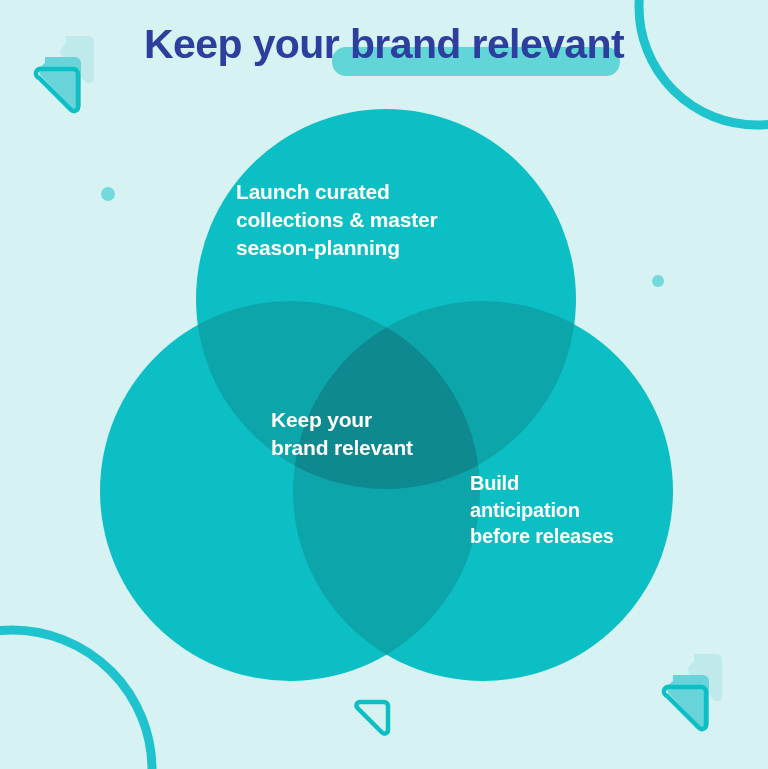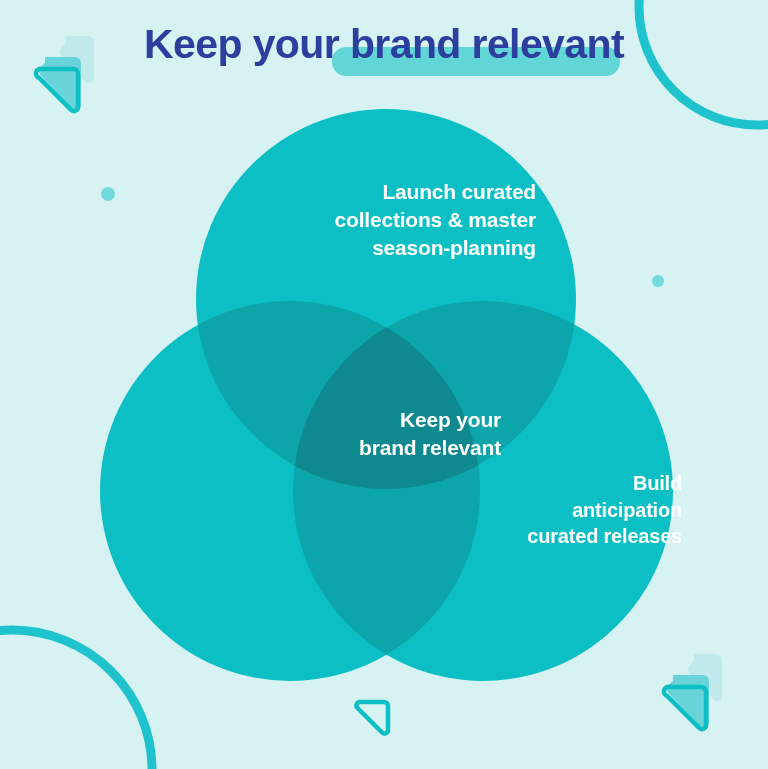--- a/index.html
+++ b/index.html
@@ -32,21 +32,21 @@
     width:288px;height:29px;
     background:#62d6d6;
     border-radius:14px;
     z-index:-1;
   }
   .title .t1,.title .t2{position:relative;z-index:2;}
 
   .venn-label{
     position:absolute;z-index:6;
     color:#ffffff;font-weight:bold;
-    text-align:right;line-height:1.33;
+    text-align:left;line-height:1.33;
     white-space:pre-line;
     pointer-events:none;
   }
   #label-top{left:236px;top:178px;width:300px;font-size:21px;letter-spacing:-0.2px;}
   #label-center{left:271px;top:406px;width:230px;font-size:21px;letter-spacing:-0.2px;}
   #label-left{left:78px;top:470px;width:224px;font-size:20px;letter-spacing:-0.2px;}
   #label-right{left:470px;top:470px;width:212px;font-size:20px;letter-spacing:-0.2px;}
 </style>
 </head>
 <body>
@@ -116,18 +116,18 @@
     </div>
   </div>
 
   <div class="venn-label" id="label-top">Launch curated
 collections &amp; master
 season-planning</div>
 
 
   <div class="venn-label" id="label-right">Build
 anticipation
-curated releases</div>
+before releases</div>
 
   <div class="venn-label" id="label-center">Keep your
 brand relevant</div>
 
 </div>
 
 </body></html>

